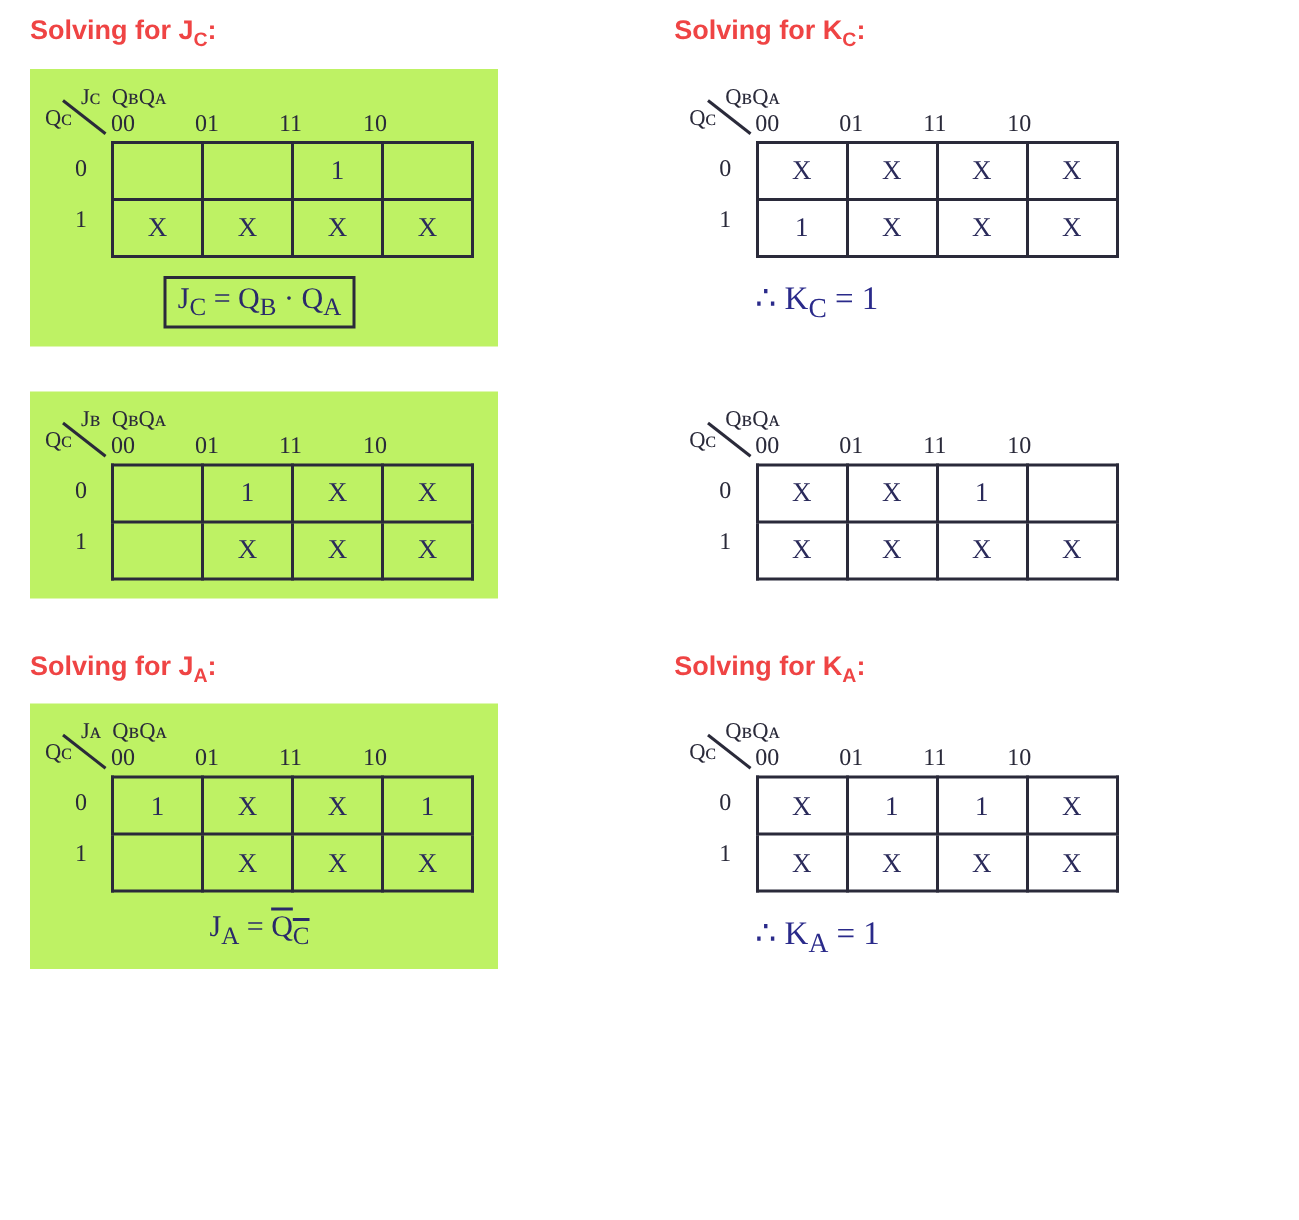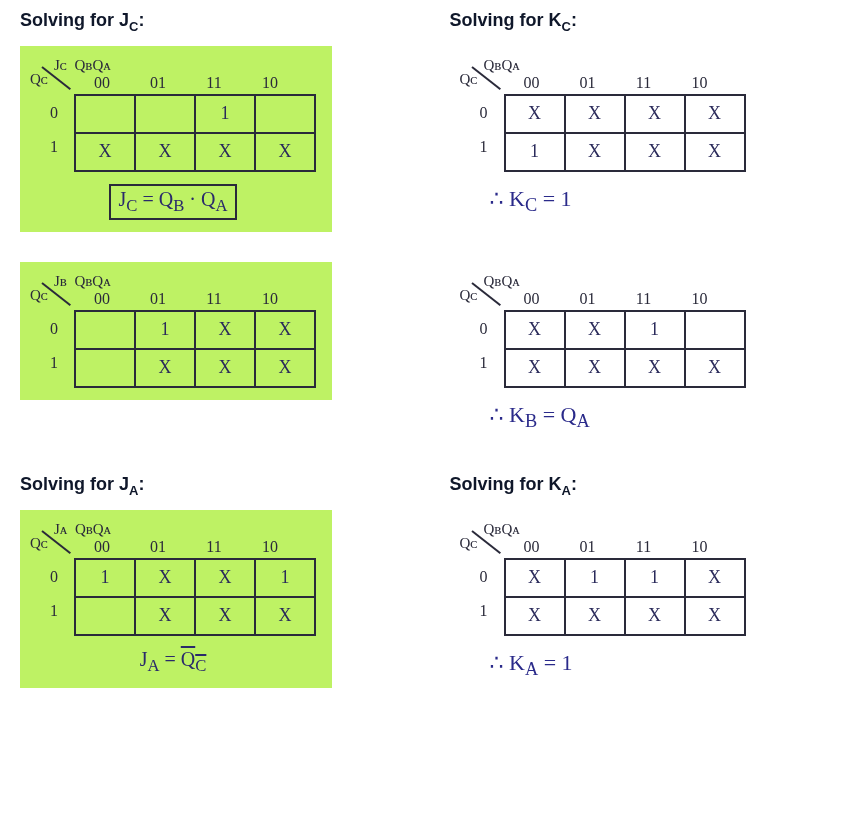--- a/index.html
+++ b/index.html
@@ -15,21 +15,21 @@
       justify-content: space-between;
       margin-bottom: 30px;
     }
     .col {
       width: 48%;
     }
     .heading {
       font-family: Arial, sans-serif;
       font-weight: bold;
       font-size: 18px;
-      color: #0f172a;
+      color: #ef4444;
       margin-bottom: 12px;
     }
     .heading .sub {
       font-size: 13px;
       vertical-align: sub;
     }
     .kmap-box {
       background: #bef264;
       padding: 12px 16px 12px 10px;
       display: inline-block;
@@ -77,21 +77,21 @@
       display: flex;
       position: absolute;
       top: 16px;
       left: 44px;
       font-family: 'Comic Sans MS', cursive;
       font-size: 16px;
       color: #2a2a3a;
     }
     .col-headers span {
       width: 56px;
-      text-align: center;
+      text-align: left;
     }
     .row-labels {
       position: absolute;
       left: 20px;
       top: 38px;
       font-family: 'Comic Sans MS', cursive;
       font-size: 16px;
       color: #2a2a3a;
     }
     .row-labels div {
@@ -120,21 +120,21 @@
       color: #2a2a6a;
       text-align: center;
     }
     .result .boxed {
       border: 2px solid #2a2a3a;
       padding: 2px 8px;
       display: inline-block;
     }
     .result-plain {
       margin-top: 14px;
-      margin-left: 30px;
+      margin-left: 44px;
       font-family: 'Comic Sans MS', cursive;
       font-size: 22px;
       color: #2a2a8a;
     }
     .overline {
       text-decoration: overline;
     }
   </style>
 </head>
 <body>
@@ -294,21 +294,20 @@
           </tr>
           <tr>
             <td>X</td>
             <td>X</td>
             <td>X</td>
             <td>X</td>
           </tr>
         </tbody>
           </table>
       </div>
-      <div class="result-plain">∴  K<sub>B</sub> = Q<sub>A</sub></div>
     </div>
   </div>
 </div>
 
 <div class="row">
   <div class="col">
     <div class="heading">
       <span>Solving for J</span><span class="sub">A</span><span>:</span>
     </div>
     <div class="kmap-box">

